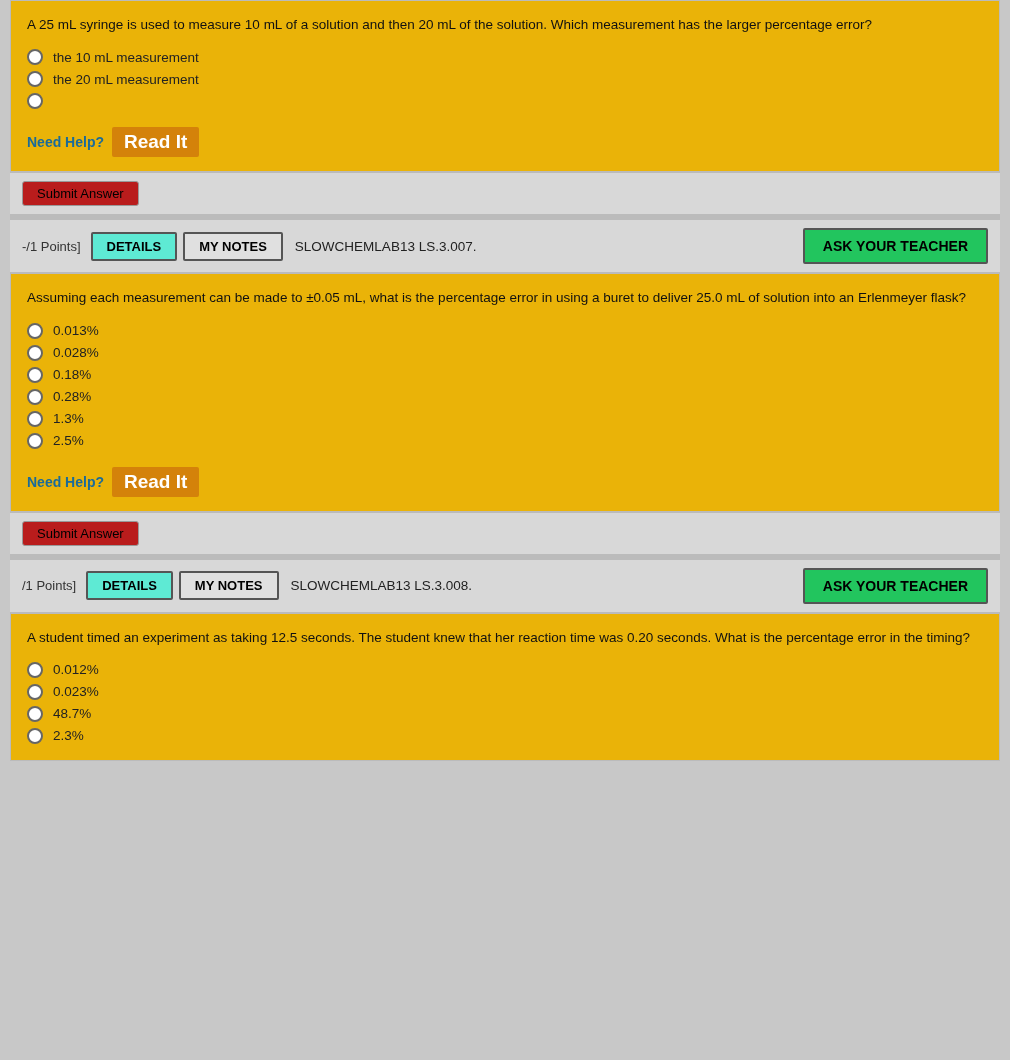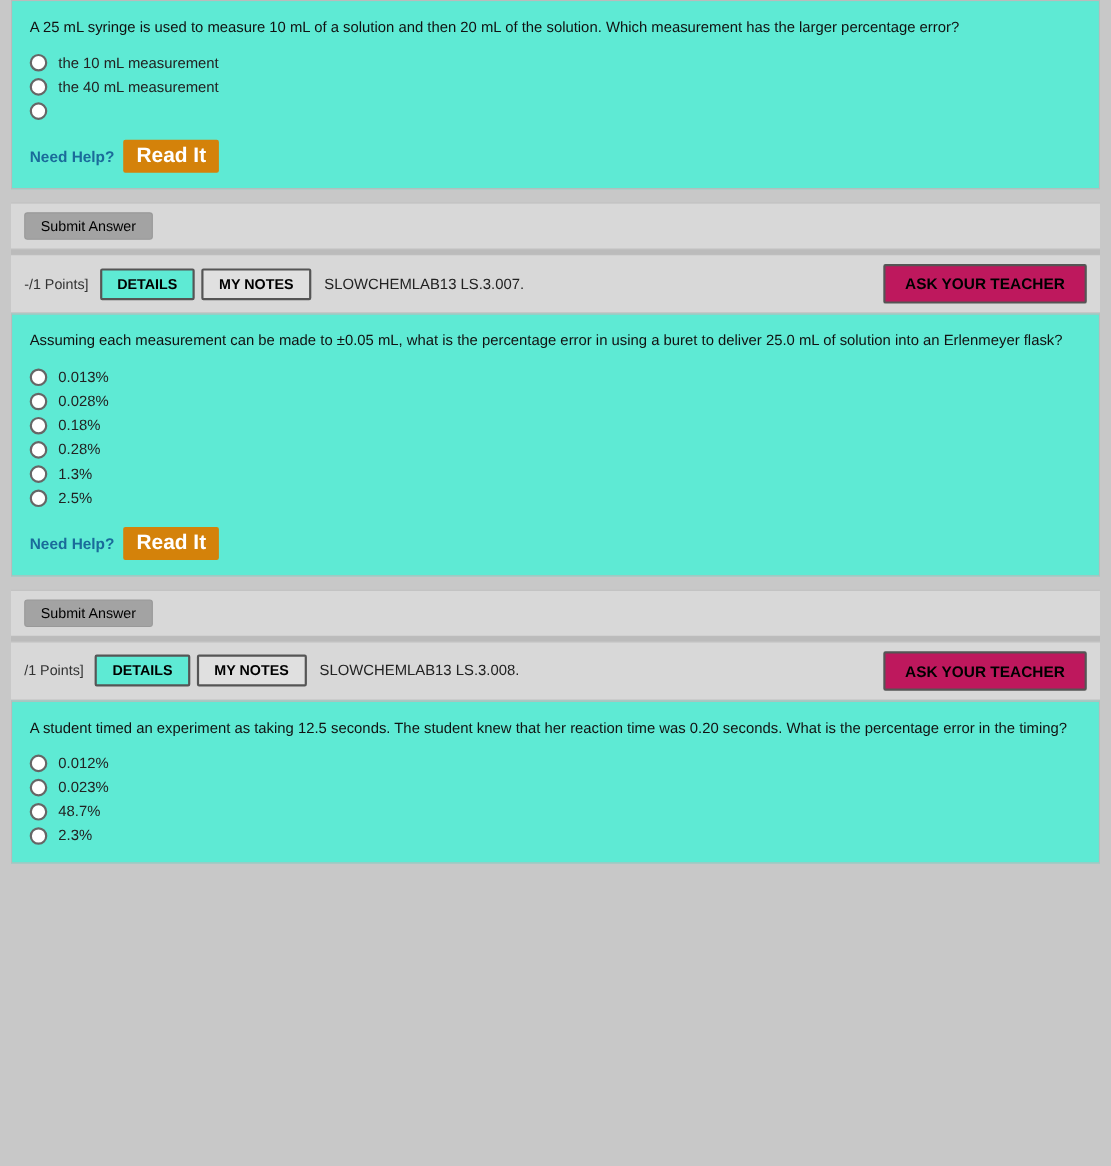--- a/index.html
+++ b/index.html
@@ -10,23 +10,23 @@
       min-height: 1060px;
       font-size: 14px;
       color: #222;
     }
     .main-container {
       width: 990px;
       margin: 0 auto;
       padding-top: 0;
     }
     .question-block {
-      background: #5eead4;
+      background: #eab308;
       border: 1px solid #bbb;
-      margin-bottom: 12px;
+      margin-bottom: 0;
       padding: 14px 16px 10px 16px;
     }
     .question-text {
       font-size: 13.5px;
       line-height: 1.5;
       margin-bottom: 14px;
       color: #111;
     }
     .option-row {
       display: flex;
@@ -65,21 +65,21 @@
       cursor: pointer;
       border-radius: 2px;
     }
     .submit-row {
       background: #d8d8d8;
       padding: 8px 12px;
       border-top: 1px solid #bbb;
       border-bottom: 1px solid #bbb;
     }
     .submit-btn {
-      background: #a3a3a3;
+      background: #b91c1c;
       border: 1px solid #999;
       padding: 4px 14px;
       font-size: 13px;
       cursor: pointer;
       border-radius: 3px;
     }
     .header-row {
       display: flex;
       align-items: center;
       background: #d8d8d8;
@@ -111,21 +111,21 @@
       cursor: pointer;
       border-radius: 2px;
     }
     .assignment-code {
       font-size: 13.5px;
       color: #222;
       margin-left: 6px;
       flex: 1;
     }
     .ask-teacher-btn {
-      background: #be185d;
+      background: #22c55e;
       border: 2px solid #555;
       padding: 8px 18px;
       font-size: 14px;
       font-weight: bold;
       cursor: pointer;
       border-radius: 2px;
       margin-left: auto;
     }
     .section-divider {
       height: 4px;
@@ -138,21 +138,21 @@
 <div class="main-container">
 
   <div class="question-block">
     <p class="question-text">A 25 mL syringe is used to measure 10 mL of a solution and then 20 mL of the solution. Which measurement has the larger percentage error?</p>
     <div class="option-row">
       <div class="radio-circle"></div>
       <span>the 10 mL measurement</span>
     </div>
     <div class="option-row">
       <div class="radio-circle"></div>
-      <span>the 40 mL measurement</span>
+      <span>the 20 mL measurement</span>
     </div>
     <div class="option-row">
       <div class="radio-circle"></div>
     </div>
     <div class="need-help-row">
       <span class="need-help-label">Need Help?</span>
       <button class="read-it-btn">Read It</button>
     </div>
   </div>
 

